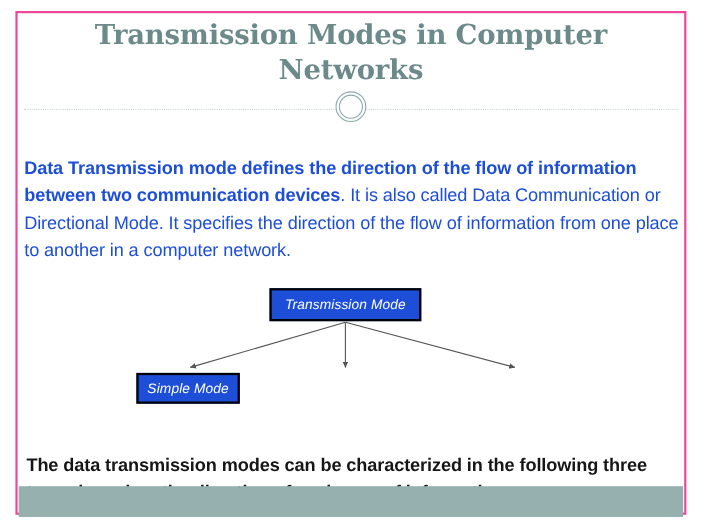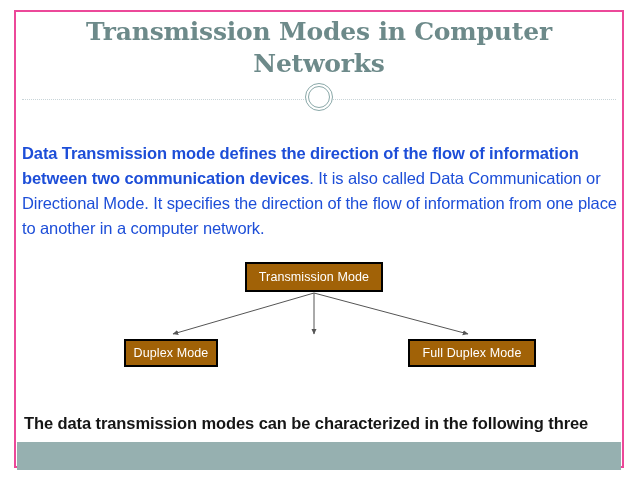--- a/index.html
+++ b/index.html
@@ -107,31 +107,32 @@
     width: 610px;
     height: 134px;
   }
   .diagram svg {
     position: absolute;
     left: 0;
     top: 0;
   }
   .node {
     position: absolute;
-    background: #a16207;
+    background: #1d4ed8;
     border: 2px solid #000000;
     box-sizing: border-box;
     color: #ffffff;
     font-size: 12.5px;
     line-height: 1;
     display: flex;
     align-items: center;
     justify-content: center;
     letter-spacing: 0.1px;
     white-space: nowrap;
+    font-style: italic;
   }
   .node-root   { left: 229px; top: 14px;  width: 138px; height: 30px; }
   .node-child0 { left: 108px; top: 91px;  width: 94px;  height: 28px; }
   .node-child1 { left: 237px; top: 91px;  width: 121px; height: 28px; }
   .node-child2 { left: 392px; top: 91px;  width: 128px; height: 28px; }
 
   
   .footer-text {
     position: absolute;
     left: 8px;
@@ -185,23 +186,22 @@
 
       <line x1="298" y1="45" x2="157" y2="86" stroke="#555555" stroke-width="1" marker-end="url(#arrowhead)"></line>
 
       <line x1="298" y1="45" x2="298" y2="86" stroke="#555555" stroke-width="1" marker-end="url(#arrowhead)"></line>
 
       <line x1="298" y1="45" x2="452" y2="86" stroke="#555555" stroke-width="1" marker-end="url(#arrowhead)"></line>
     </svg>
 
     <div class="node node-root">Transmission Mode</div>
 
-    <div class="node node-child0">Duplex Mode</div>
-
-
-    <div class="node node-child2">Full Duplex Mode</div>
+    <div class="node node-child0">Simple Mode</div>
+
+
   </div>
 
   <p class="footer-text">The data transmission modes can be characterized in the following three types based on the direction of exchange of information:</p>
 
   <div class="bottom-bar"></div>
 
 </div>
 
 </body></html>

